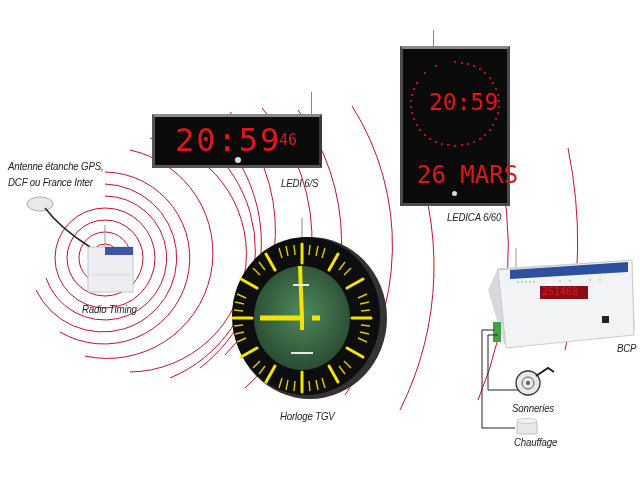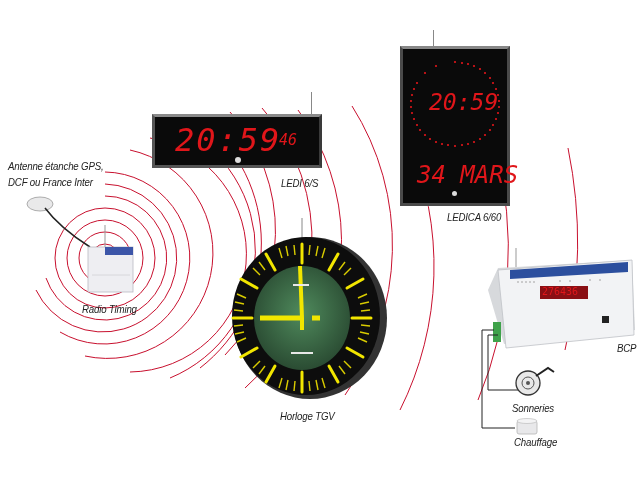--- a/index.html
+++ b/index.html
@@ -1,19 +1,19 @@
 <!DOCTYPE html>
 <html><head>
 <meta charset="utf-8">
 <style>
   html, body { margin:0; padding:0; background:#ffffff; }
   #stage { position:relative; width:640px; height:480px; overflow:hidden; background:#ffffff; font-family:"Liberation Sans", sans-serif; }
   svg.layer { position:absolute; left:0; top:0; }
   .lbl { position:absolute; font-family:"Liberation Sans", sans-serif; font-style:italic; font-size:11px; color:#222; white-space:nowrap; letter-spacing:-0.2px; transform:scaleX(0.88); transform-origin:left top; }
-  .led { font-family:"DejaVu Sans Mono", monospace; font-style:italic; color:#e0161a; position:absolute; white-space:nowrap; }
+  .led { font-family:"DejaVu Sans Mono", monospace; color:#e0161a; position:absolute; white-space:nowrap; }
 </style>
 </head>
 <body>
 
 <div id="stage">
 
   <svg class="layer" width="640" height="480">
     <g fill="none" stroke="#c8102e" stroke-width="1">
       <circle cx="105" cy="258" r="14"></circle>
       <circle cx="105" cy="258" r="26"></circle>
@@ -97,21 +97,21 @@
           <circle cx="8" cy="58" r="1.1"></circle>
           <circle cx="8" cy="52" r="1.1"></circle>
           <circle cx="9" cy="46" r="1.1"></circle>
           <circle cx="11" cy="40" r="1.1"></circle>
           <circle cx="14" cy="34" r="1.1"></circle>
           <circle cx="22" cy="24" r="1.1"></circle>
           <circle cx="33" cy="17" r="1.1"></circle>
       </g>
     </svg>
     <span class="led" style="left:26px;top:40px;font-size:23px;">20:59</span>
-    <span class="led" style="left:14px;top:112px;font-size:24px;">34 MARS</span>
+    <span class="led" style="left:14px;top:112px;font-size:24px;">26 MARS</span>
     <span style="position:absolute;left:49px;top:142px;width:5px;height:5px;border-radius:50%;background:#ddd;"></span>
   </div>
   <div class="lbl" style="left:447px;top:211px;">LEDICA 6/60</div>
 
   <svg class="layer" width="640" height="480">
     <defs>
       <radialGradient id="face" cx="50%" cy="45%" r="60%">
         <stop offset="0" stop-color="#4f8a5c"></stop>
         <stop offset="1" stop-color="#27462f"></stop>
       </radialGradient>
@@ -194,21 +194,21 @@
         <circle cx="560" cy="281" r="0.8"></circle>
         <circle cx="570" cy="281" r="0.8"></circle>
         <circle cx="590" cy="280" r="0.8"></circle>
         <circle cx="600" cy="280" r="0.8"></circle>
       </g>
     <g stroke="#222" stroke-width="1" fill="none">
       <path d="M 494 330 L 482 330 L 482 428 L 515 428"></path>
       <path d="M 498 335 L 488 335 L 488 390 L 520 390"></path>
     </g>
   </svg>
-  <div class="led" style="left:542px;top:286px;font-size:10px;font-style:normal;">276436</div>
+  <div class="led" style="left:542px;top:286px;font-size:10px;font-style:normal;">251468</div>
   <div class="lbl" style="left:617px;top:342px;">BCP</div>
 
   <svg class="layer" width="640" height="480">
     <ellipse cx="528" cy="383" rx="12" ry="12" fill="#e9e9e9" stroke="#333" stroke-width="1.3"></ellipse>
     <ellipse cx="528" cy="383" rx="6" ry="6" fill="none" stroke="#555" stroke-width="1"></ellipse>
     <circle cx="528" cy="383" r="2" fill="#555"></circle>
     <path d="M 536 376 L 548 368 L 554 372" stroke="#222" stroke-width="2" fill="none"></path>
   </svg>
   <div class="lbl" style="left:512px;top:402px;">Sonneries</div>
 

